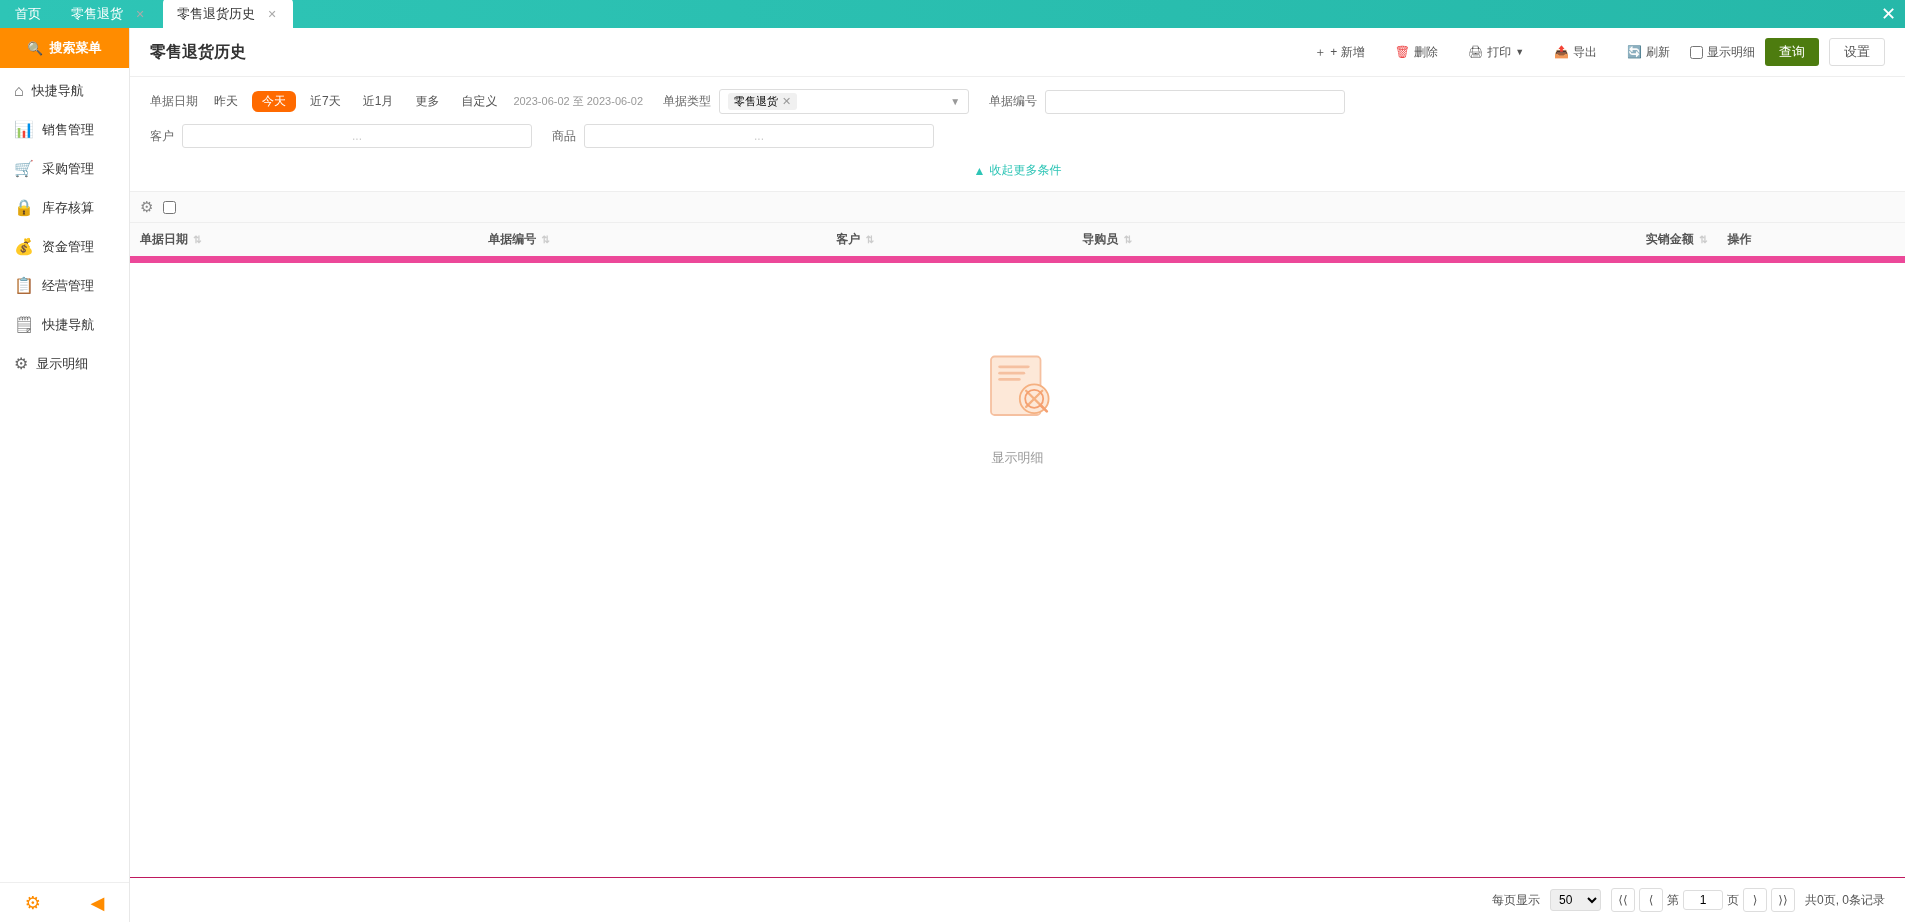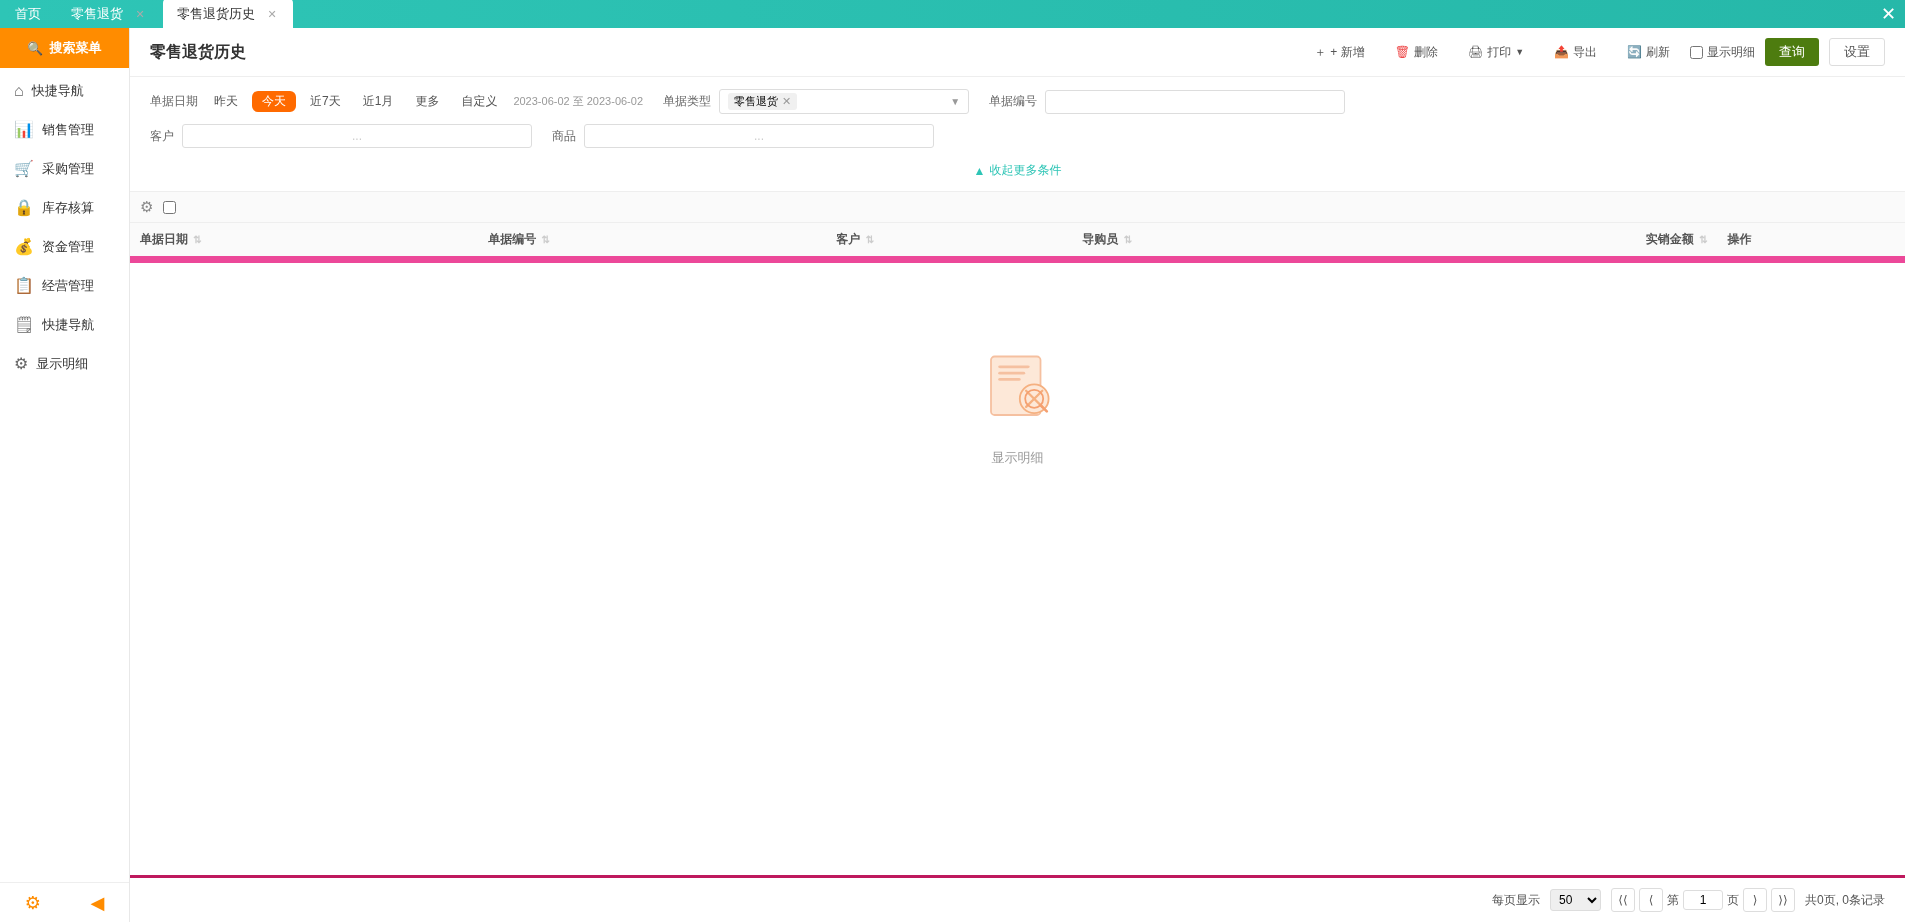--- a/index.html
+++ b/index.html
@@ -316,21 +316,21 @@
       margin-bottom: 16px;
     }
 
     
     .pagination {
       display: flex;
       align-items: center;
       justify-content: flex-end;
       padding: 10px 20px;
       background: #fff;
-      border-top: 3px solid #be185d;
+      border-top: 1px solid #be185d;
       gap: 10px;
       font-size: 12px;
       color: #555;
       flex-shrink: 0;
     }
     .page-size-select {
       border: 1px solid #ddd;
       border-radius: 3px;
       padding: 2px 4px;
       font-size: 12px;

